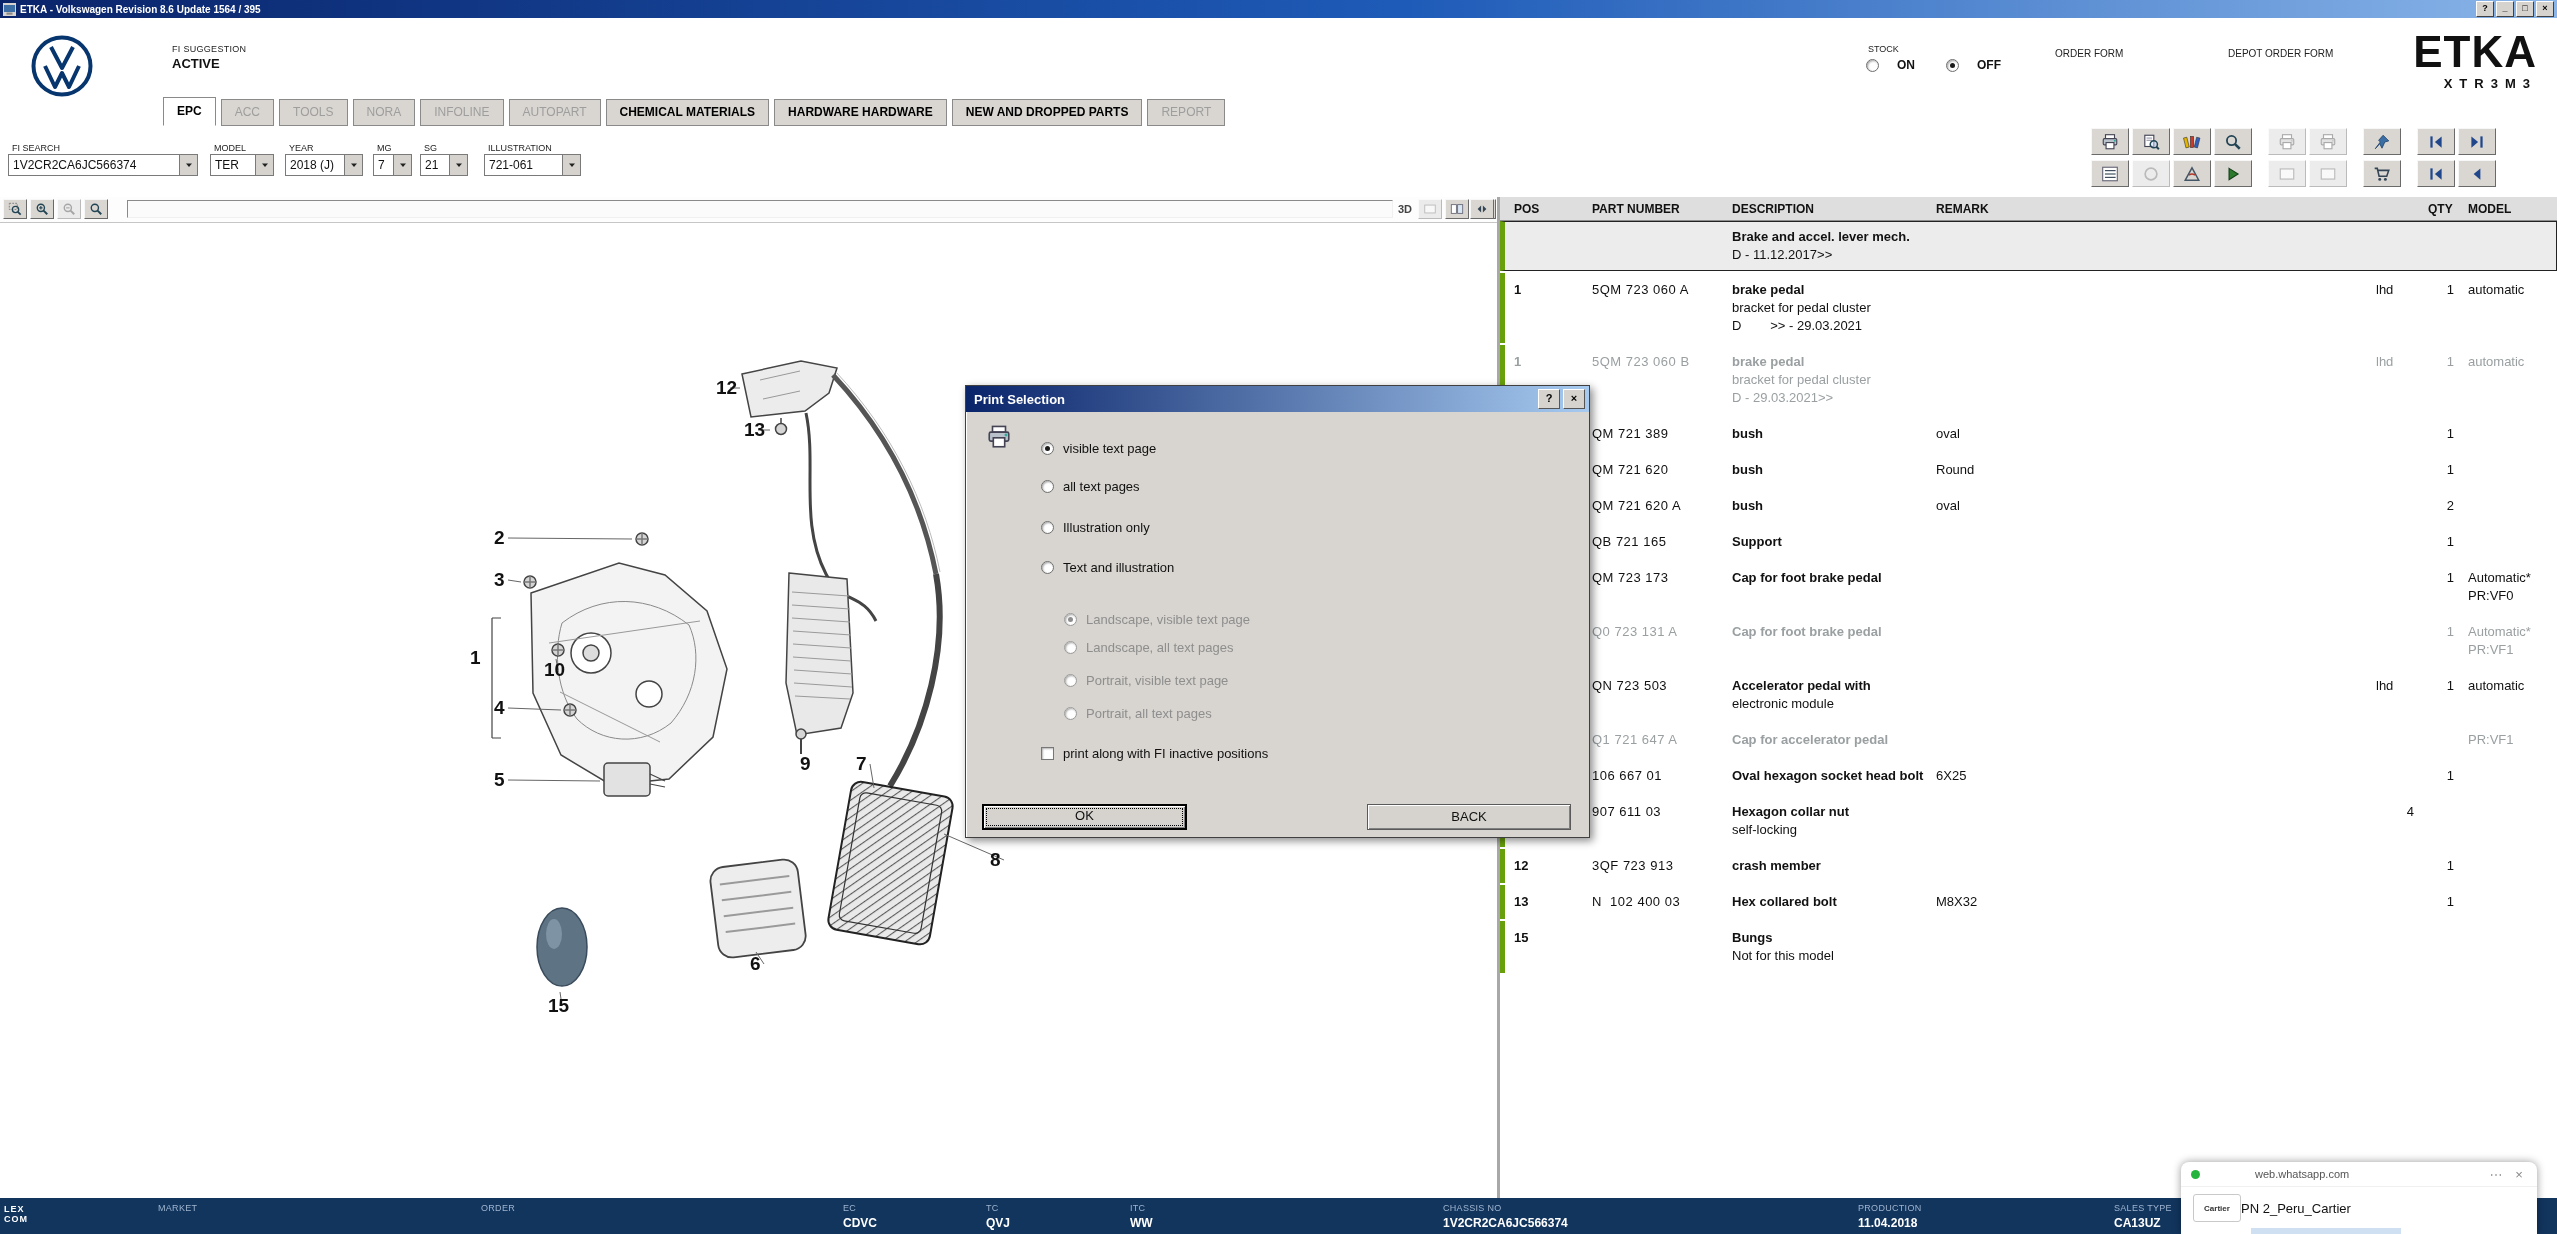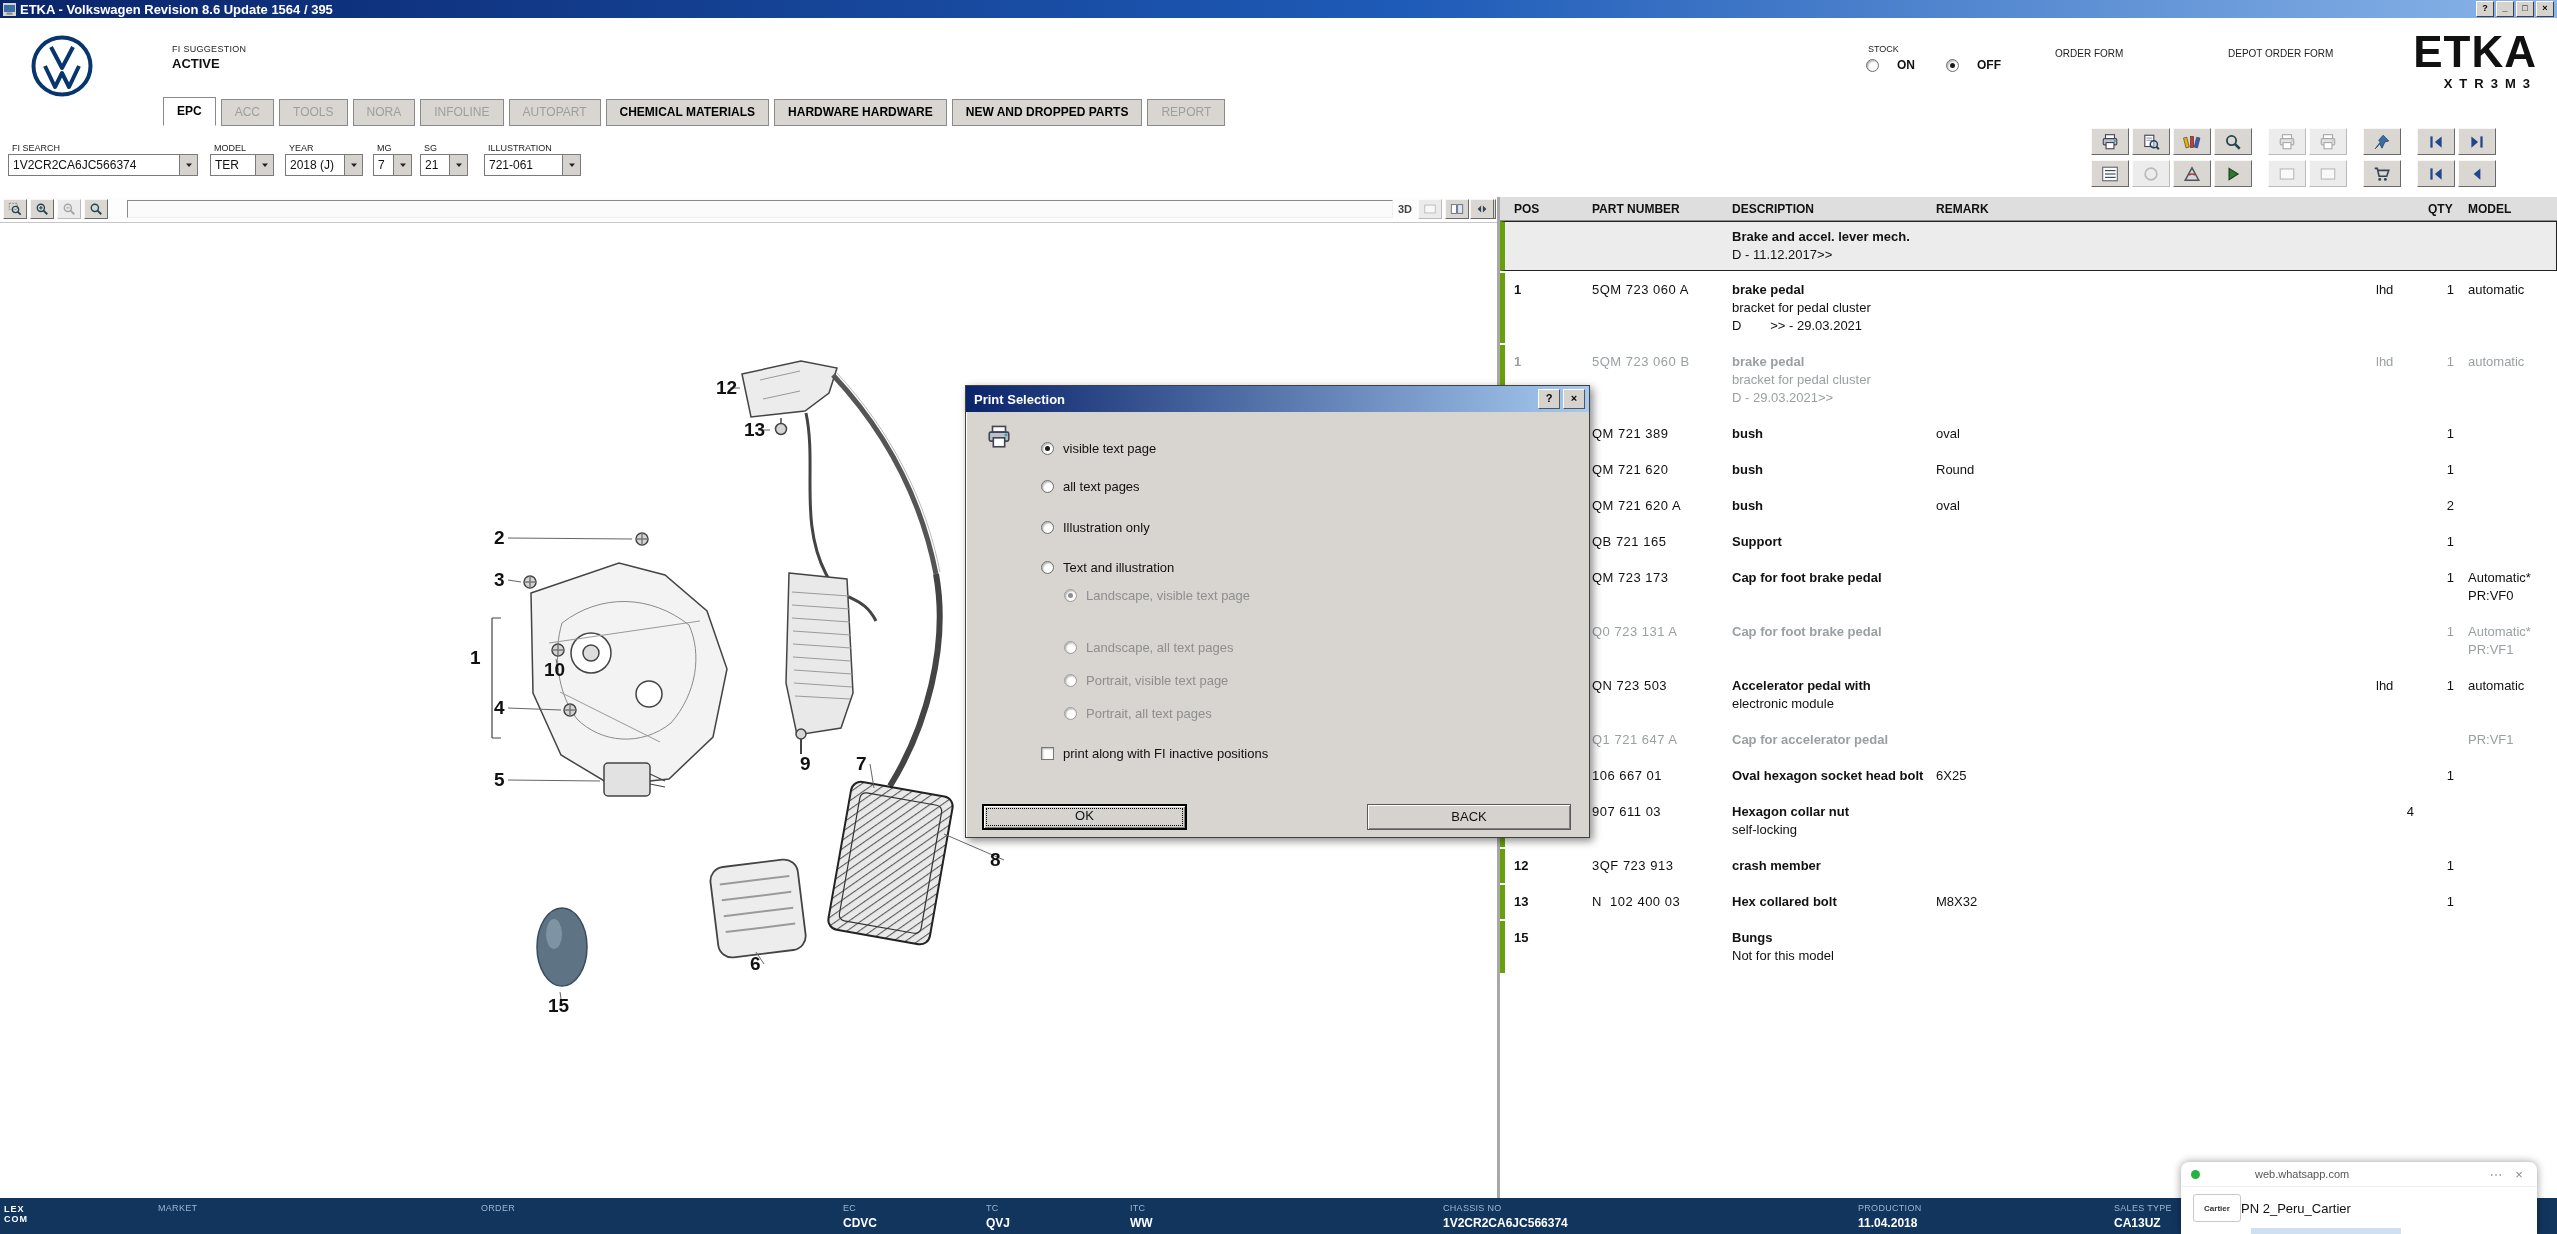--- a/index.html
+++ b/index.html
@@ -4,21 +4,21 @@
 <style>
   html,body{margin:0;padding:0;background:#777;}
   #app{position:relative;width:2557px;height:1234px;background:#fff;overflow:hidden;
        font-family:"Liberation Sans",sans-serif;color:#111;}
 
   
   .titlebar{position:absolute;left:0;top:0;right:0;height:18px;
     background:linear-gradient(90deg,#0a246a,#1e5bb8 55%,#8ab5e8);
     display:flex;align-items:center;padding:0 3px;gap:4px;z-index:10;}
   .app-icon svg{width:13px;height:13px;display:block;}
-  .title-text{color:#fff;font-size:13px;font-weight:bold;flex:1;white-space:nowrap;}
+  .title-text{color:#fff;font-size:10px;font-weight:bold;flex:1;white-space:nowrap;}
   .winbtns{display:flex;gap:2px;}
   .winbtn{width:16px;height:14px;background:#d6d3ce;border:1px solid;border-color:#fff #404040 #404040 #fff;
     font-size:9px;line-height:12px;text-align:center;color:#000;font-weight:bold;}
 
   
   .header{position:absolute;left:0;top:18px;right:0;height:179px;background:#fff;border-bottom:1px solid #9a9a9a;}
   .vw-logo{position:absolute;left:30px;top:16px;width:64px;height:64px;}
   .fi-sug-label{position:absolute;left:172px;top:26px;font-size:9px;color:#222;letter-spacing:.3px;}
   .fi-sug-value{position:absolute;left:172px;top:38px;font-size:13px;font-weight:bold;}
   .stock-label{position:absolute;left:1868px;top:26px;font-size:9px;color:#222;}
@@ -779,21 +779,21 @@
             <span>all text pages</span>
           </div>
           <div class="opt" style="top: 108px;">
             <span class="radio"></span>
             <span>Illustration only</span>
           </div>
           <div class="opt" style="top: 148px;">
             <span class="radio"></span>
             <span>Text and illustration</span>
           </div>
-          <div class="opt sub" style="top: 176px; gap: 9px;">
+          <div class="opt sub" style="top: 200px; gap: 9px;">
             <span class="radio dis sel"></span>
             <span>Landscape, visible text page</span>
           </div>
           <div class="opt sub" style="top: 228px;">
             <span class="radio dis"></span>
             <span>Landscape, all text pages</span>
           </div>
           <div class="opt sub" style="top: 261px;">
             <span class="radio dis"></span>
             <span>Portrait, visible text page</span>

